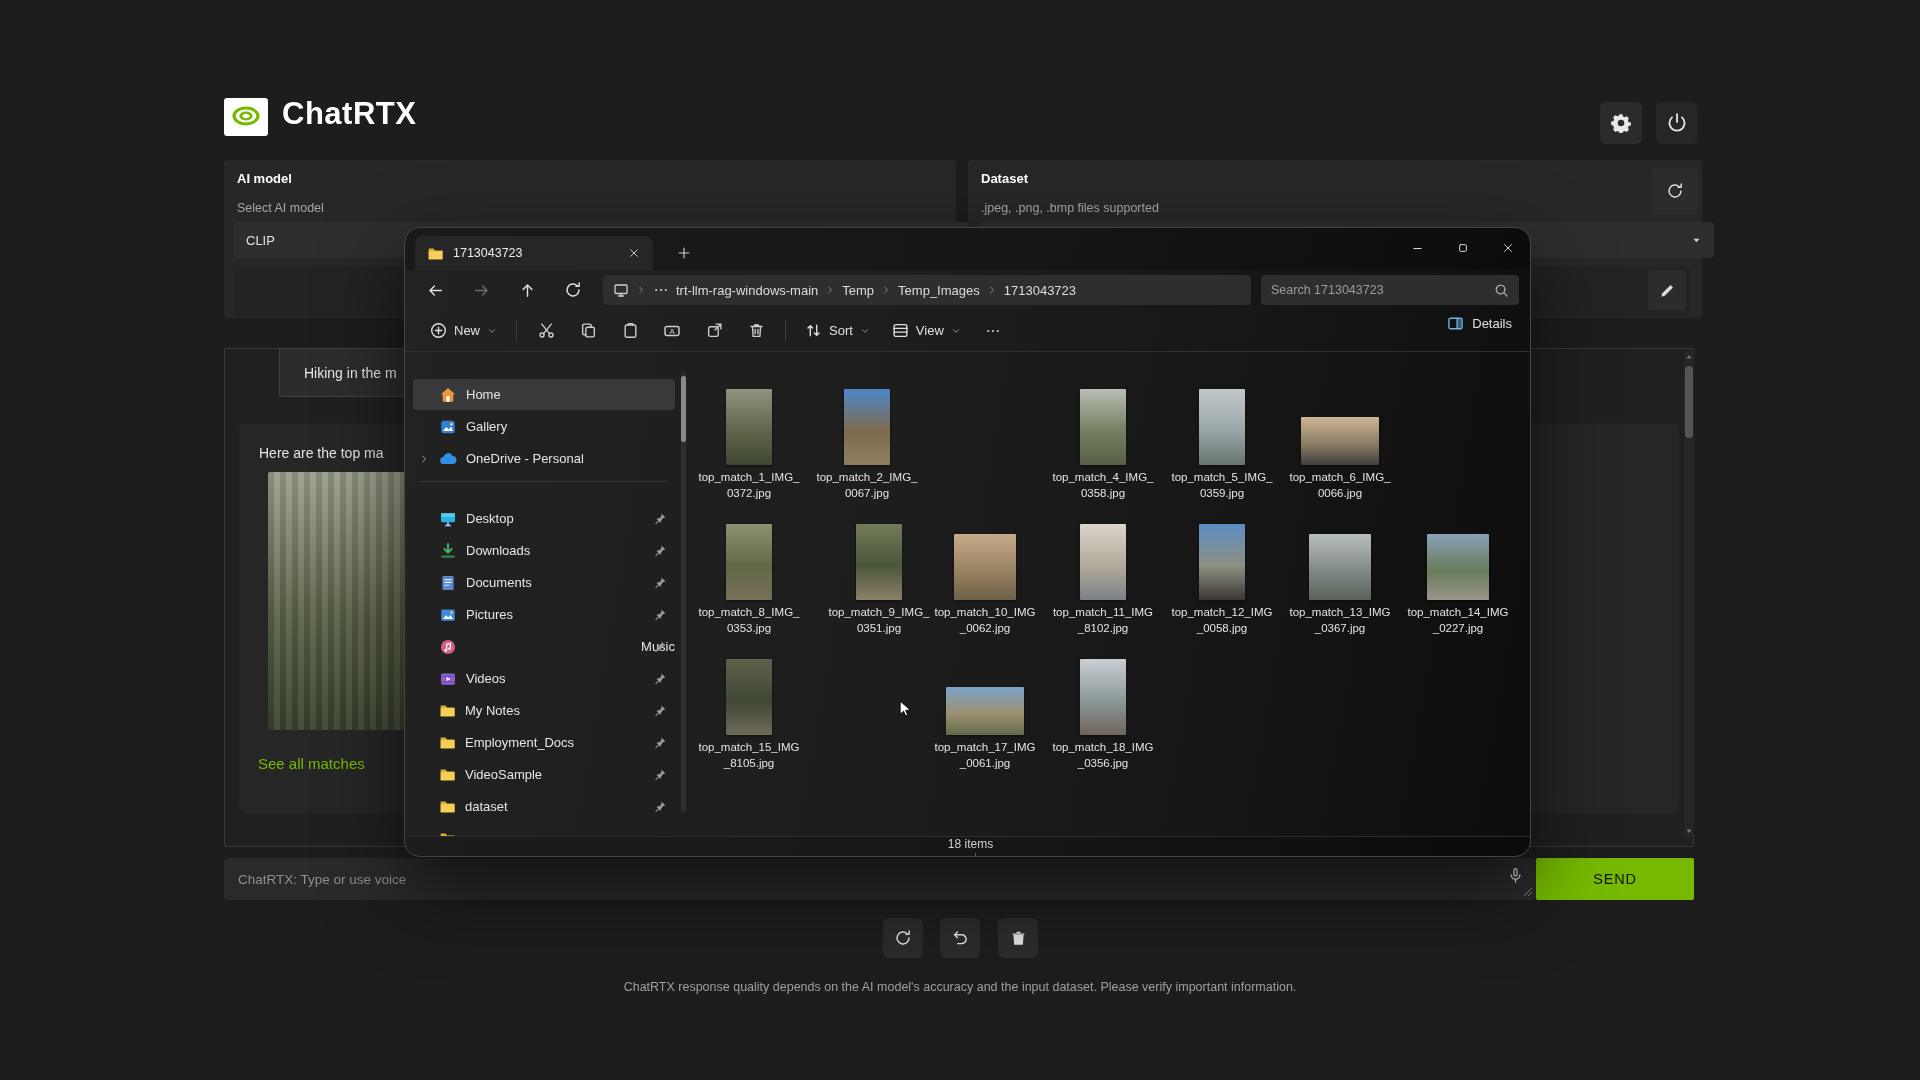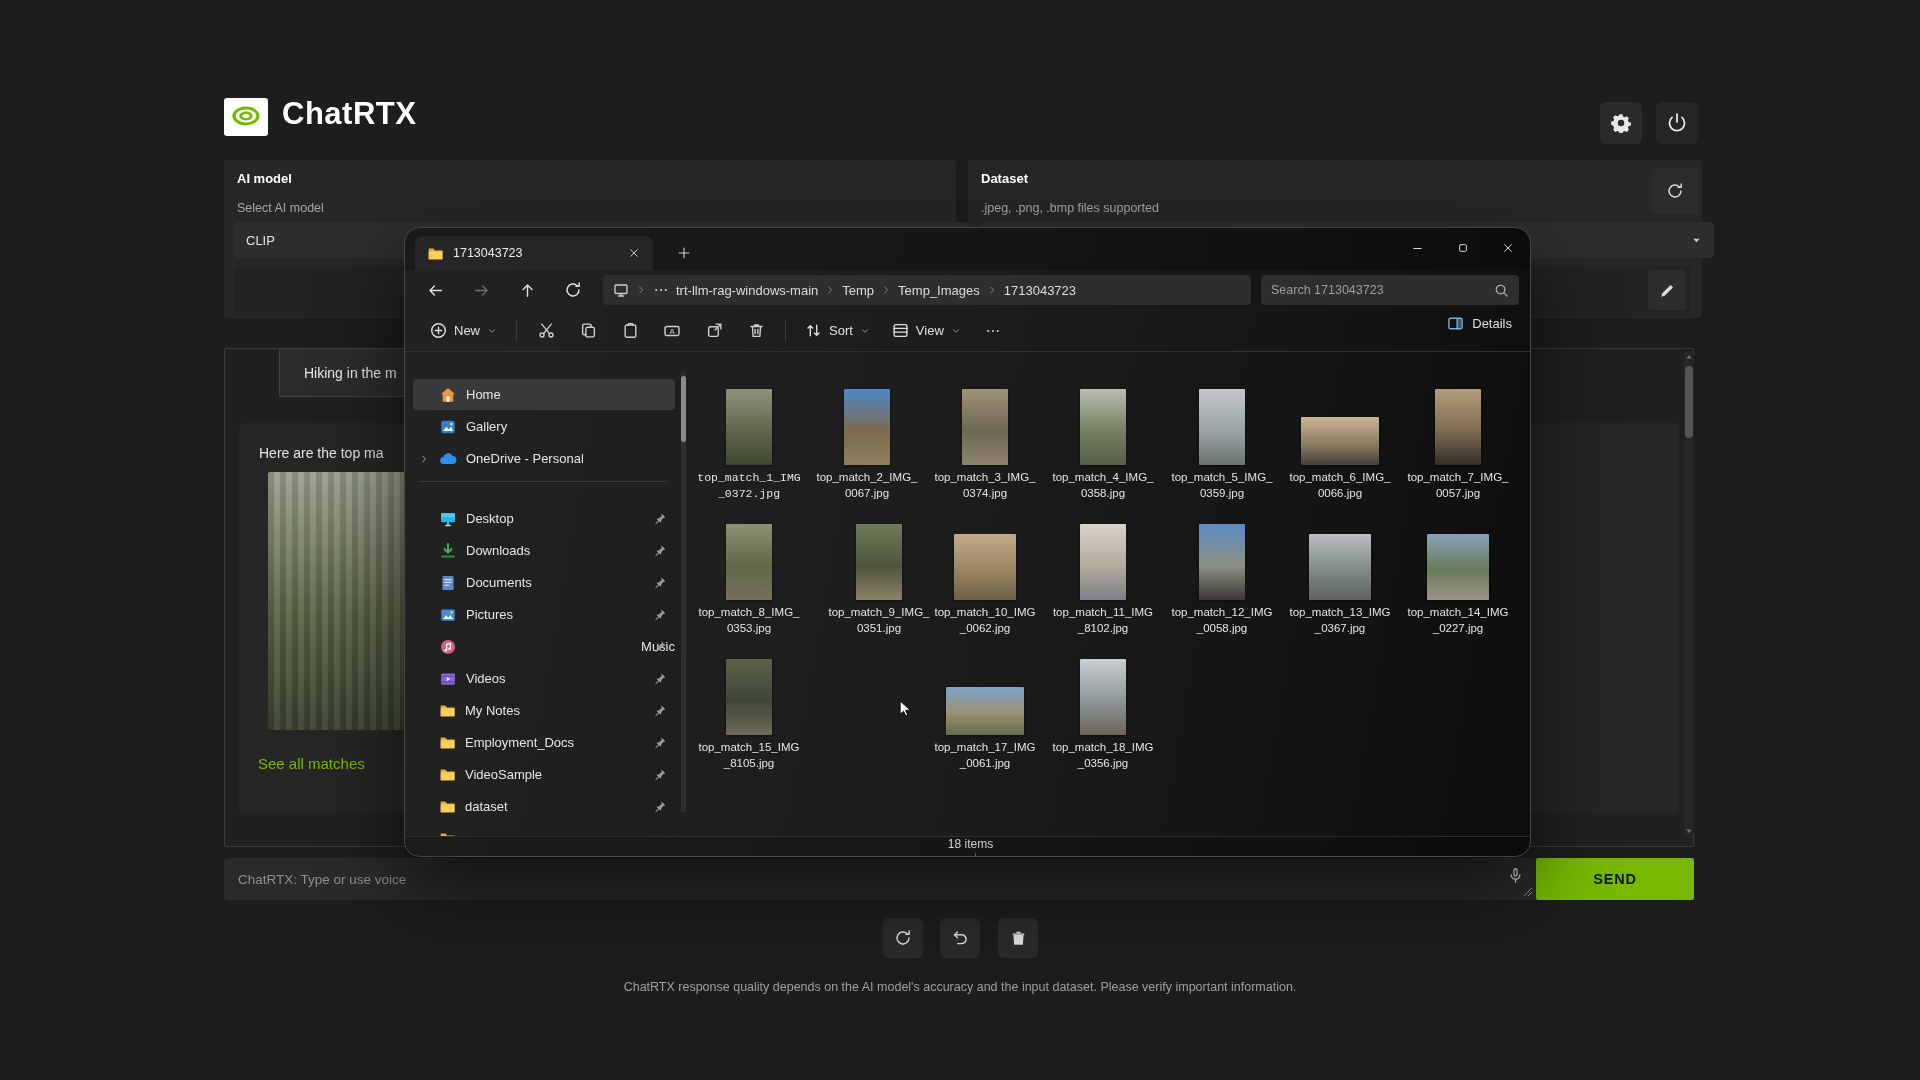--- a/index.html
+++ b/index.html
@@ -26,21 +26,21 @@
 
   .v-scroll{position:absolute;left:1684px;top:350px;width:10px;height:488px;background:#262626;border-radius:5px;}
   .v-scroll .thumbbar{position:absolute;left:1px;top:16px;width:8px;height:72px;background:#555;border-radius:4px;}
   .v-scroll .arr{position:absolute;left:0;width:10px;height:10px;color:#777;display:flex;align-items:center;justify-content:center;}
 
   .composer{position:absolute;left:224px;top:858px;width:1312px;height:42px;background:#2a2a2a;border-radius:4px;}
   .composer input{position:absolute;left:0;top:0;width:100%;height:100%;background:transparent;border:none;outline:none;color:#e6e6e6;font-size:13.5px;font-family:"Liberation Sans",sans-serif;padding:0 46px 0 14px;box-sizing:border-box;}
   .composer input::placeholder{color:#8f8f8f;}
   .mic{position:absolute;right:12px;top:9px;color:#cfcfcf;}
   .rsz{position:absolute;right:2px;bottom:2px;}
-  .send-btn{position:absolute;left:1536px;top:858px;width:158px;height:42px;border:none;border-radius:2px;font-family:"Liberation Sans",sans-serif;font-size:14.5px;font-weight:bold;letter-spacing:.8px;color:#0e1602;display:flex;align-items:center;justify-content:center;cursor:pointer;}
+  .send-btn{position:absolute;left:1536px;top:858px;width:158px;height:42px;border:none;border-radius:2px;font-family:"Liberation Sans",sans-serif;font-size:14.5px;font-weight:normal;letter-spacing:.8px;color:#0e1602;display:flex;align-items:center;justify-content:center;cursor:pointer;}
   .foot-btn{position:absolute;top:918px;width:40px;height:40px;border-radius:6px;background:#2b2b2b;display:flex;align-items:center;justify-content:center;color:#dedede;}
   .disclaimer{position:absolute;left:0;top:980px;width:1920px;text-align:center;font-size:12.5px;color:#9f9f9f;}
 
   
   .win{position:absolute;left:404px;top:227px;width:1127px;height:630px;border-radius:16px;border:1px solid #454545;box-sizing:border-box;overflow:hidden;background:linear-gradient(100deg,#222 0%,#1d1d1d 45%,#161616 72%,#0d0d0d 100%);box-shadow:0 30px 80px rgba(0,0,0,.6);}
   .tabbar{position:absolute;left:0;top:0;width:100%;height:42px;background:rgba(0,0,0,.22);}
   .tab{position:absolute;left:10px;top:8px;width:238px;height:34px;background:#262626;border-radius:8px 8px 0 0;display:flex;align-items:center;padding:0 8px 0 12px;box-sizing:border-box;font-size:12.5px;color:#ebebeb;}
   .tab .lbl{flex:1;margin-left:9px;}
   .tab-close{width:22px;height:22px;display:flex;align-items:center;justify-content:center;color:#c9c9c9;border-radius:4px;}
   .newtab{position:absolute;left:266px;top:12px;width:26px;height:26px;display:flex;align-items:center;justify-content:center;color:#cfcfcf;}
@@ -617,47 +617,39 @@
                 <path d="M1.6 5.8h13v7.7h-13z" fill="#f6cf5c"></path>
               </svg>
             </span>
             <span class="sb-label"></span>
           </div>
         </div>
       <div class="sb-scroll">
           <div class="th"></div>
         </div>
       <div id="grid" style="position:absolute;left:0;top:0;width:100%;height:100%;">
-          <div class="cell" style="left:288px;top:21px;font-family:Liberation Mono, monospace;">
+          <div class="cell" style="left:288px;top:21px;">
             <div class="ph" style="width:46px;height:76px;background:linear-gradient(180deg,#8f937e,#5f664a 55%,#3f4733);"></div>
             <div class="fname">top_match_1_IMG_0372.jpg</div>
           </div>
           <div class="cell" style="left:406px;top:21px;">
             <div class="ph" style="width:46px;height:76px;background:linear-gradient(180deg,#4d87c9,#7e6a4e 55%,#8f7f60);"></div>
             <div class="fname">top_match_2_IMG_0067.jpg</div>
           </div>
-          <div class="cell" style="left:524px;top:21px;">
-            <div class="ph" style="width:46px;height:76px;background:linear-gradient(180deg,#9f9278,#6f6753 55%,#8e8471);"></div>
-            <div class="fname">top_match_3_IMG_0374.jpg</div>
-          </div>
           <div class="cell" style="left:642px;top:21px;">
             <div class="ph" style="width:46px;height:76px;background:linear-gradient(180deg,#b9beb5,#74805f 55%,#566049);"></div>
             <div class="fname">top_match_4_IMG_0358.jpg</div>
           </div>
           <div class="cell" style="left:761px;top:21px;">
             <div class="ph" style="width:46px;height:76px;background:linear-gradient(180deg,#c3c8ca,#9aa5a8 55%,#697470);"></div>
             <div class="fname">top_match_5_IMG_0359.jpg</div>
           </div>
           <div class="cell" style="left:879px;top:21px;">
             <div class="ph" style="width:78px;height:48px;background:linear-gradient(180deg,#cdb694,#8d7d64 55%,#413f3e);"></div>
             <div class="fname">top_match_6_IMG_0066.jpg</div>
-          </div>
-          <div class="cell" style="left:997px;top:21px;">
-            <div class="ph" style="width:46px;height:76px;background:linear-gradient(180deg,#b29c7a,#7e6c51 55%,#332e28);"></div>
-            <div class="fname">top_match_7_IMG_0057.jpg</div>
           </div>
           <div class="cell" style="left:288px;top:156px;">
             <div class="ph" style="width:46px;height:76px;background:linear-gradient(180deg,#8c9272,#606847 55%,#76705a);"></div>
             <div class="fname">top_match_8_IMG_0353.jpg</div>
           </div>
           <div class="cell" style="left:406px;top:156px;margin-left:12px;">
             <div class="ph" style="width:46px;height:76px;background:linear-gradient(180deg,#707c5a,#4c5639 55%,#8b8169);"></div>
             <div class="fname">top_match_9_IMG_0351.jpg</div>
           </div>
           <div class="cell" style="left:524px;top:156px;">

